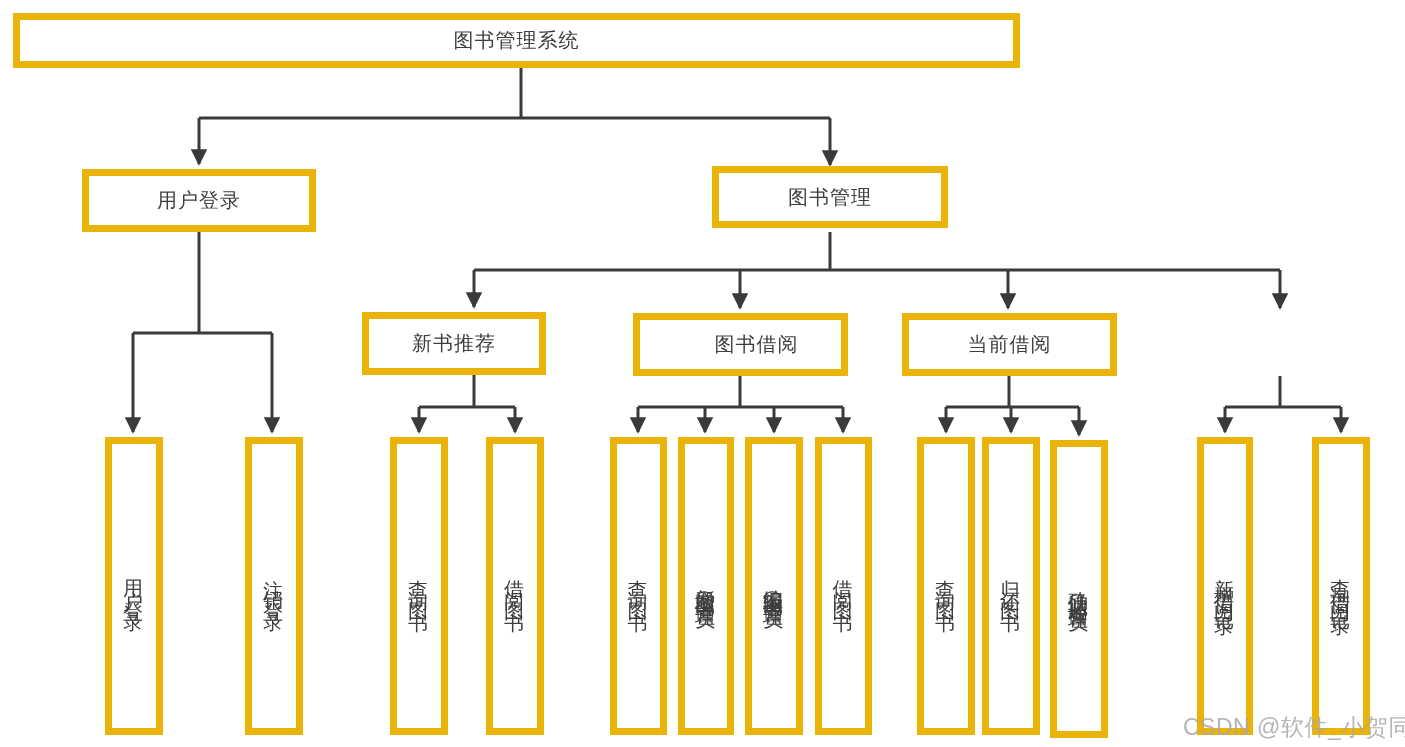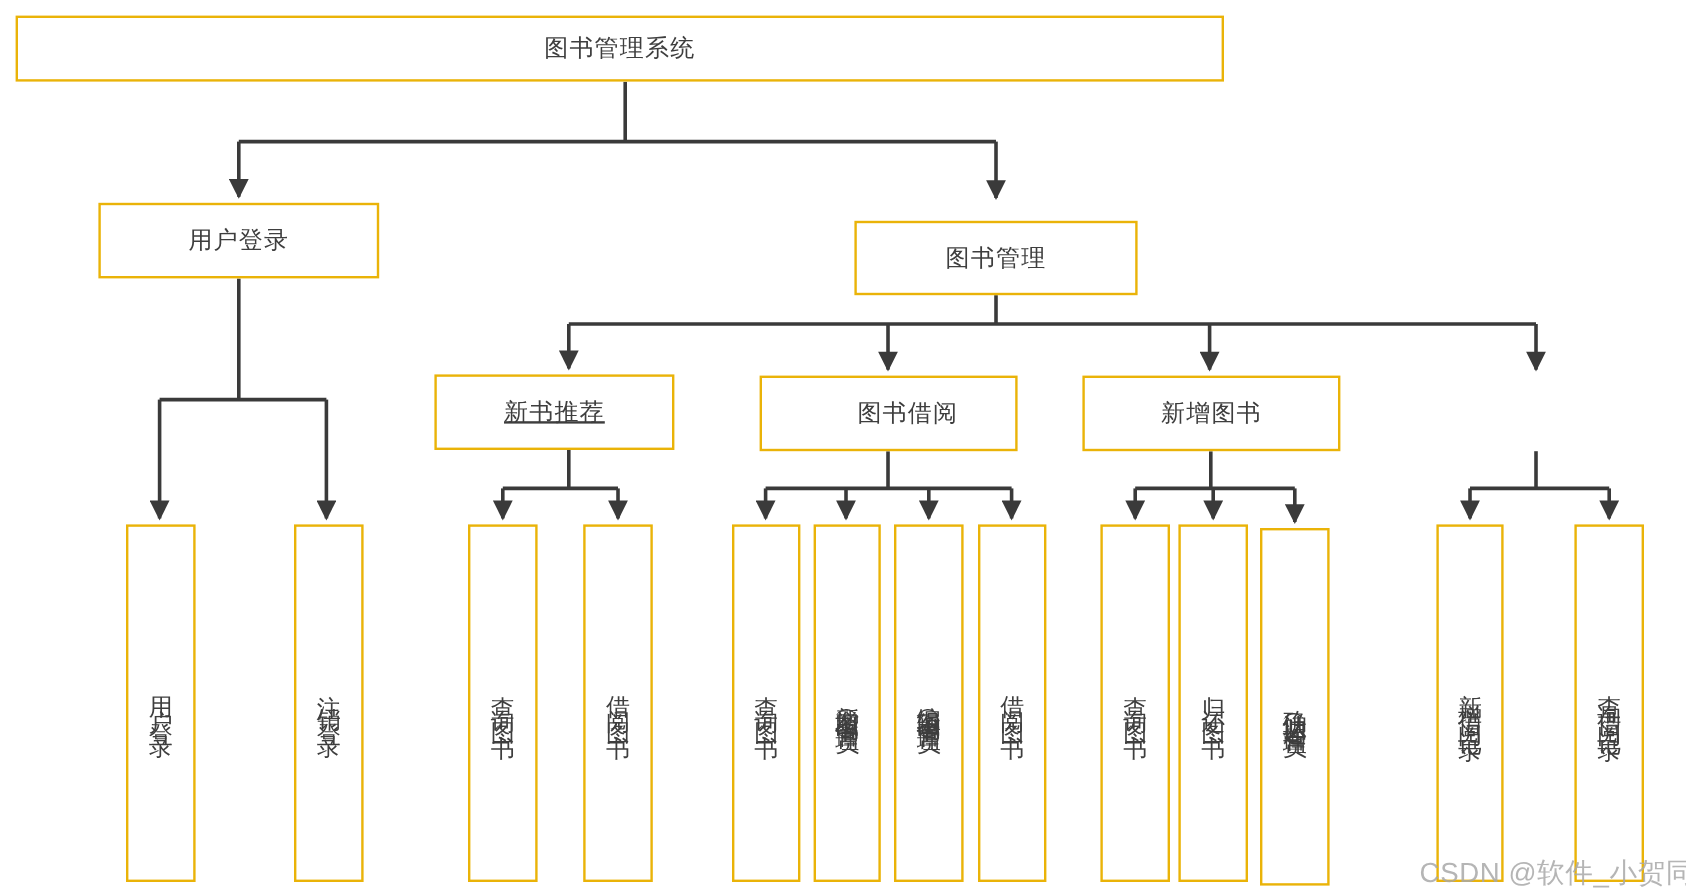--- a/index.html
+++ b/index.html
@@ -8,21 +8,21 @@
     width:1405px;height:747px;
     background:#ffffff;
     font-family:"Liberation Sans","DejaVu Sans",sans-serif;
     overflow:hidden;
   }
   #connectors{position:absolute;left:0;top:0;z-index:1;}
   .node{
     position:absolute;
     box-sizing:border-box;
     background:#ffffff;
-    border:2px solid #eab308;
+    border:7px solid #eab308;
     color:#3e3e3e;
     display:flex;align-items:center;justify-content:center;
     font-size:20px;
     z-index:2;
   }
   .hbox{letter-spacing:1px;}
   .vbox{
     writing-mode:vertical-rl;
     text-orientation:mixed;
   }
@@ -90,25 +90,25 @@
       <path d="M1280 376 V407"></path>
       <path d="M1225 407 H1341"></path>
       <path d="M1225 407 V432" marker-end="url(#arrow)"></path>
       <path d="M1341 407 V432" marker-end="url(#arrow)"></path>
     </g>
   </svg>
 
   <div class="node hbox" style="left:13px;top:13px;width:1007px;height:55px;">图书管理系统</div>
 
   <div class="node hbox" style="left:82px;top:169px;width:234px;height:63px;">用户登录</div>
-  <div class="node hbox" style="left:712px;top:184px;width:236px;height:62px;">图书管理</div>
+  <div class="node hbox" style="left:712px;top:166px;width:236px;height:62px;">图书管理</div>
 
-  <div class="node hbox" style="left:362px;top:312px;width:200px;height:63px;text-decoration:underline;">新书推荐</div>
+  <div class="node hbox" style="left:362px;top:312px;width:184px;height:63px;">新书推荐</div>
   <div class="node hbox" style="left:633px;top:313px;width:215px;height:63px;padding-left:32px;">图书借阅</div>
-  <div class="node hbox" style="left:902px;top:313px;width:215px;height:63px;">新增图书</div>
+  <div class="node hbox" style="left:902px;top:313px;width:215px;height:63px;">当前借阅</div>
 
   <div class="node vbox v4" style="left:105px;top:437px;width:58px;height:298px;">用户登录</div>
   <div class="node vbox v4" style="left:245px;top:437px;width:58px;height:298px;">注销登录</div>
 
   <div class="node vbox v4" style="left:390px;top:437px;width:58px;height:298px;">查询图书</div>
   <div class="node vbox v4" style="left:486px;top:437px;width:58px;height:298px;">借阅图书</div>
 
   <div class="node vbox v4" style="left:610px;top:437px;width:57px;height:298px;">查询图书</div>
   <div class="node vbox v10" style="left:678px;top:437px;width:56px;height:298px;">新增图书（管理员）</div>
   <div class="node vbox v10" style="left:745px;top:437px;width:58px;height:298px;">编辑图书（管理员）</div>

